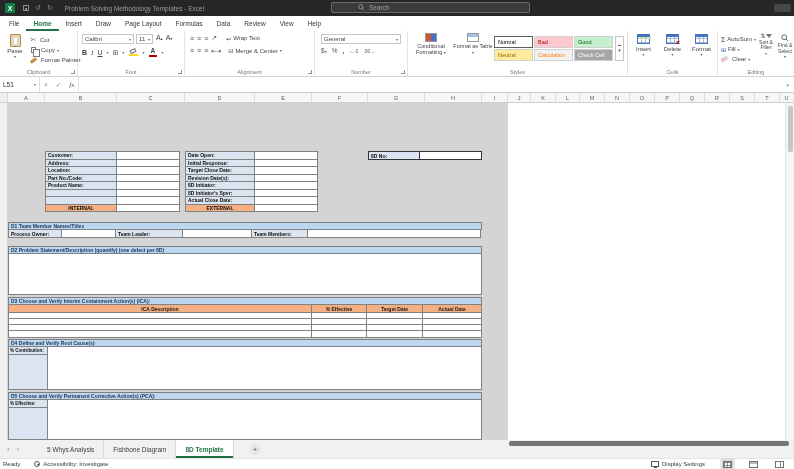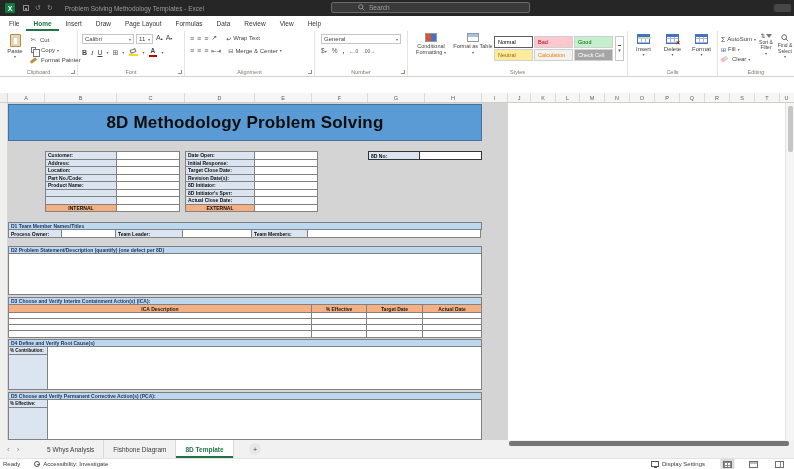--- a/index.html
+++ b/index.html
@@ -392,20 +392,31 @@
             <circle cx="4" cy="4" r="3" fill="none" stroke="#555" stroke-width="1.1"></circle>
             <line x1="6.2" y1="6.2" x2="9" y2="9" stroke="#555" stroke-width="1.1"></line>
           </svg>
         <div>Find &amp; Select</div>
         <div class="caret">▾</div>
       </div>
       <div class="glabel">Editing</div>
     </div>
   </div>
 
+  <div class="fbar">
+    <div class="namebox">
+        <span>L51</span>
+        <span class="caret">▾</span>
+      </div>
+    <span class="fbtnx">×</span>
+    <span class="fbtnx">✓</span>
+    <span class="fx">fx</span>
+    <div class="ffield"></div>
+    <span class="fexp">▾</span>
+  </div>
 
   <div class="colhead">
     <div class="rowstub"></div>
     <div class="ch" style="width:37px">A</div>
     <div class="ch" style="width:72px">B</div>
     <div class="ch" style="width:68px">C</div>
     <div class="ch" style="width:70px">D</div>
     <div class="ch" style="width:57px">E</div>
     <div class="ch" style="width:56px">F</div>
     <div class="ch" style="width:57px">G</div>
@@ -422,21 +433,20 @@
     <div class="ch" style="width:25px">R</div>
     <div class="ch" style="width:25px">S</div>
     <div class="ch" style="width:25px">T</div>
     <div class="ch" style="width:13px;border-right:none">U</div>
   </div>
 
   <div class="grid">
     <div class="rowhead"></div>
     <div class="workarea"></div>
 
-    <div class="banner">8D Methodology Problem Solving</div>
 
     <div class="infoL stack">
       <div class="irow">
           <div class="ilabel">Customer:</div>
           <div class="ival"></div>
         </div>
       <div class="irow">
           <div class="ilabel">Address:</div>
           <div class="ival"></div>
         </div>

